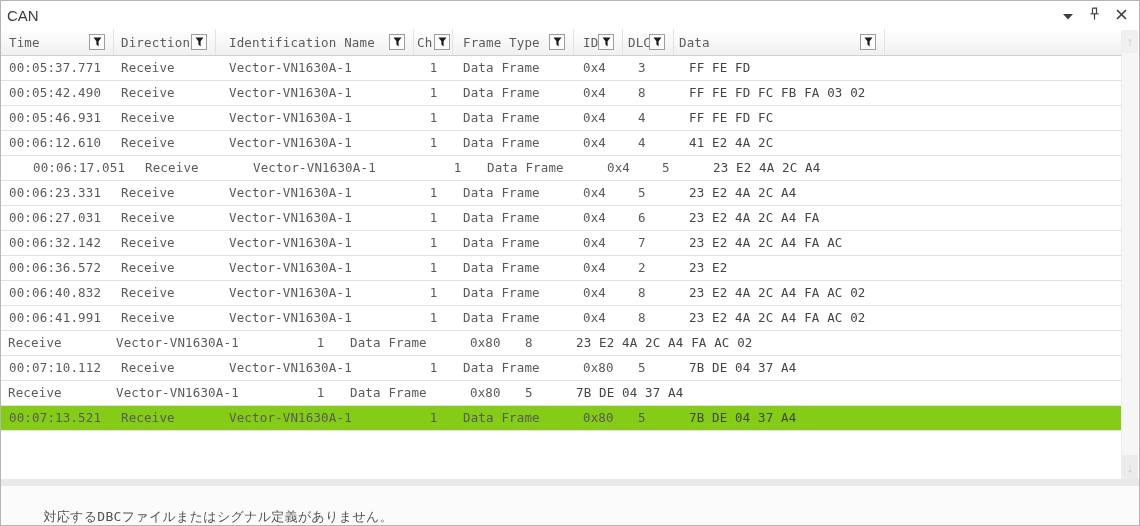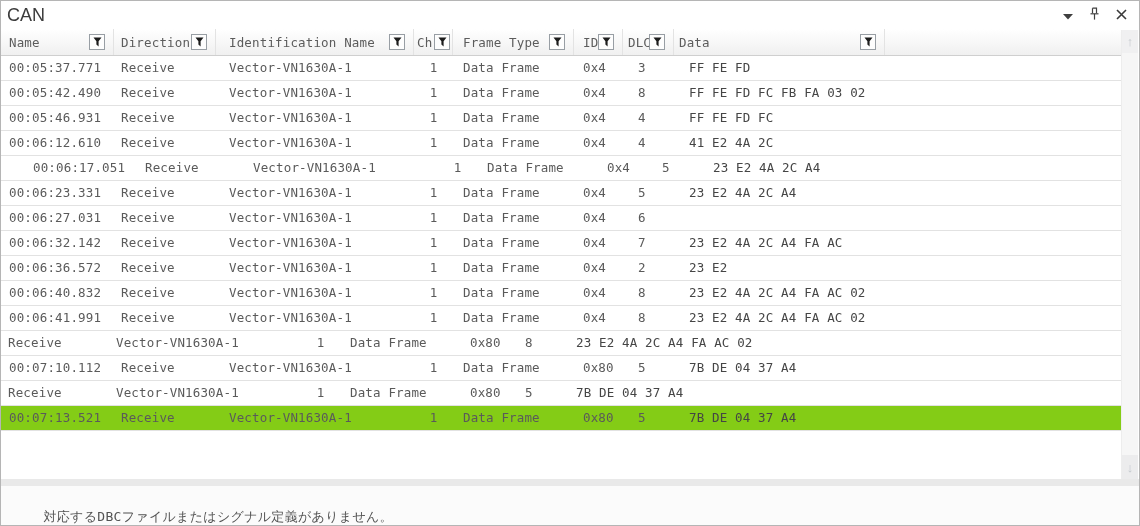--- a/index.html
+++ b/index.html
@@ -2,21 +2,21 @@
 <html><head>
 <meta charset="utf-8">
 <style>
   html,body{margin:0;padding:0;background:#fff;}
   .panel{position:relative;width:1140px;height:526px;box-sizing:border-box;
          border:1px solid #b5b5b5;background:#fff;overflow:hidden;
          font-family:"DejaVu Sans Mono",monospace;}
   
   .titlebar{position:absolute;top:0;left:0;right:0;height:28px;background:#fff;
             display:flex;align-items:center;}
-  .title{font-family:"Liberation Sans",sans-serif;font-size:18px;color:#3c3c3c;
+  .title{font-family:"Liberation Sans",sans-serif;font-size:15px;color:#3c3c3c;
          padding-left:6px;}
   .controls{margin-left:auto;display:flex;align-items:center;gap:12px;padding-right:10px;}
   .ctrl{width:15px;height:15px;display:flex;align-items:center;justify-content:center;
         background:none;border:none;padding:0;cursor:default;}
   
   .grid{position:absolute;top:28px;left:0;right:17px;height:450px;overflow:hidden;background:#fff;}
   .hrow{display:flex;height:27px;background:linear-gradient(#ffffff,#f0f0f0);
         border-bottom:1px solid #cfcfcf;box-sizing:border-box;}
   .hcell{position:relative;box-sizing:border-box;border-right:1px solid #e3e3e3;
          display:flex;align-items:center;font-size:12.5px;color:#5c5c5c;
@@ -84,21 +84,21 @@
           <svg width="11" height="11" viewBox="0 0 11 11">
               <path d="M1 1 L10 10 M10 1 L1 10" stroke="#3a3a3a" stroke-width="1.6"></path>
             </svg>
         </span>
       </button>
     </div>
   </div>
 
   <div class="grid">
     <div class="hrow">
-        <div class="hcell c0" style="width: 113px;"><span>Name</span><button class="flt"><span><svg width="9" height="10" viewBox="0 0 9 10">
+        <div class="hcell c0" style="width: 113px;"><span>Time</span><button class="flt"><span><svg width="9" height="10" viewBox="0 0 9 10">
                 <path d="M0.5 0.5 h8 L5.6 4.2 v5.2 L3.4 7.5 V4.2 Z" fill="#1c1c1c"></path>
               </svg></span></button></div>
         <div class="hcell c1" style="width: 102px;"><span>Direction</span><button class="flt"><span><svg width="9" height="10" viewBox="0 0 9 10">
                 <path d="M0.5 0.5 h8 L5.6 4.2 v5.2 L3.4 7.5 V4.2 Z" fill="#1c1c1c"></path>
               </svg></span></button></div>
         <div class="hcell c2" style="width: 198px;"><span>Identification Name</span><button class="flt"><span><svg width="9" height="10" viewBox="0 0 9 10">
                 <path d="M0.5 0.5 h8 L5.6 4.2 v5.2 L3.4 7.5 V4.2 Z" fill="#1c1c1c"></path>
               </svg></span></button></div>
         <div class="hcell c3" style="width: 39px;"><span>Ch</span><button class="flt"><span><svg width="9" height="10" viewBox="0 0 9 10">
                 <path d="M0.5 0.5 h8 L5.6 4.2 v5.2 L3.4 7.5 V4.2 Z" fill="#1c1c1c"></path>
@@ -185,20 +185,21 @@
           <div class="cell filler"></div>
         </div>
         <div class="row">
           <div class="cell c0" style="width: 113px;">00:06:27.031</div>
           <div class="cell c1" style="width: 102px;">Receive</div>
           <div class="cell c2" style="width: 198px;">Vector-VN1630A-1</div>
           <div class="cell c3" style="width: 39px;">1</div>
           <div class="cell c4" style="width: 121px;">Data Frame</div>
           <div class="cell c5" style="width: 49px;">0x4</div>
           <div class="cell c6" style="width: 51px;">6</div>
+          <div class="cell c7" style="width: 211px;">23 E2 4A 2C A4 FA</div>
           <div class="cell filler"></div>
         </div>
         <div class="row">
           <div class="cell c0" style="width: 113px;">00:06:32.142</div>
           <div class="cell c1" style="width: 102px;">Receive</div>
           <div class="cell c2" style="width: 198px;">Vector-VN1630A-1</div>
           <div class="cell c3" style="width: 39px;">1</div>
           <div class="cell c4" style="width: 121px;">Data Frame</div>
           <div class="cell c5" style="width: 49px;">0x4</div>
           <div class="cell c6" style="width: 51px;">7</div>

